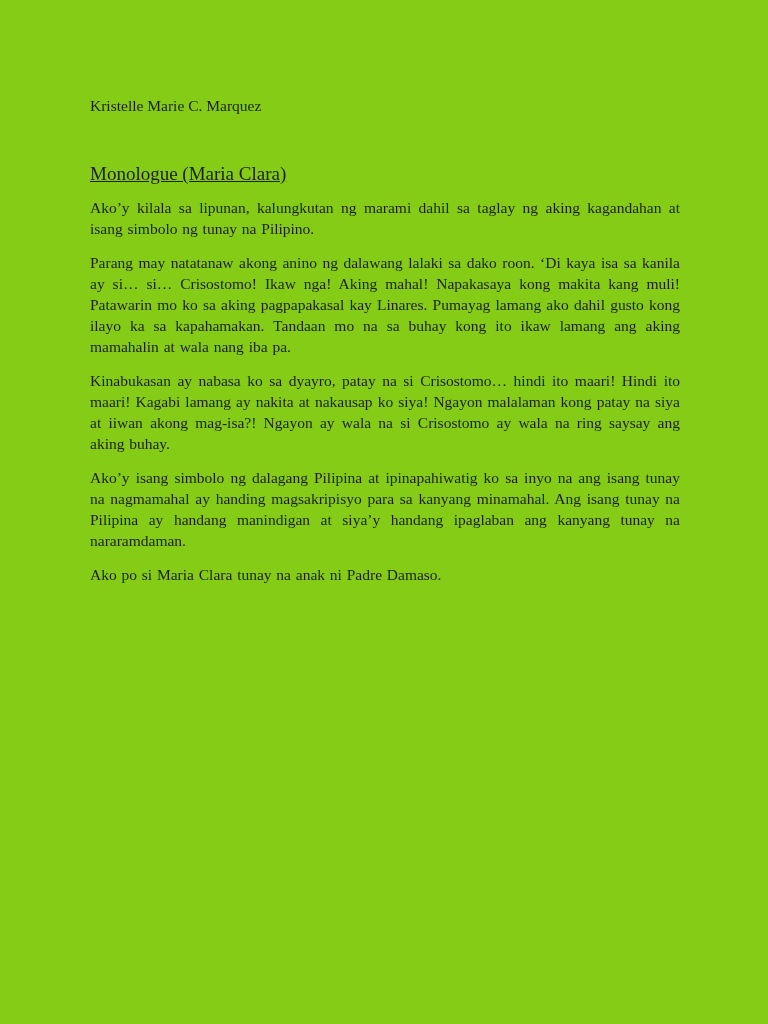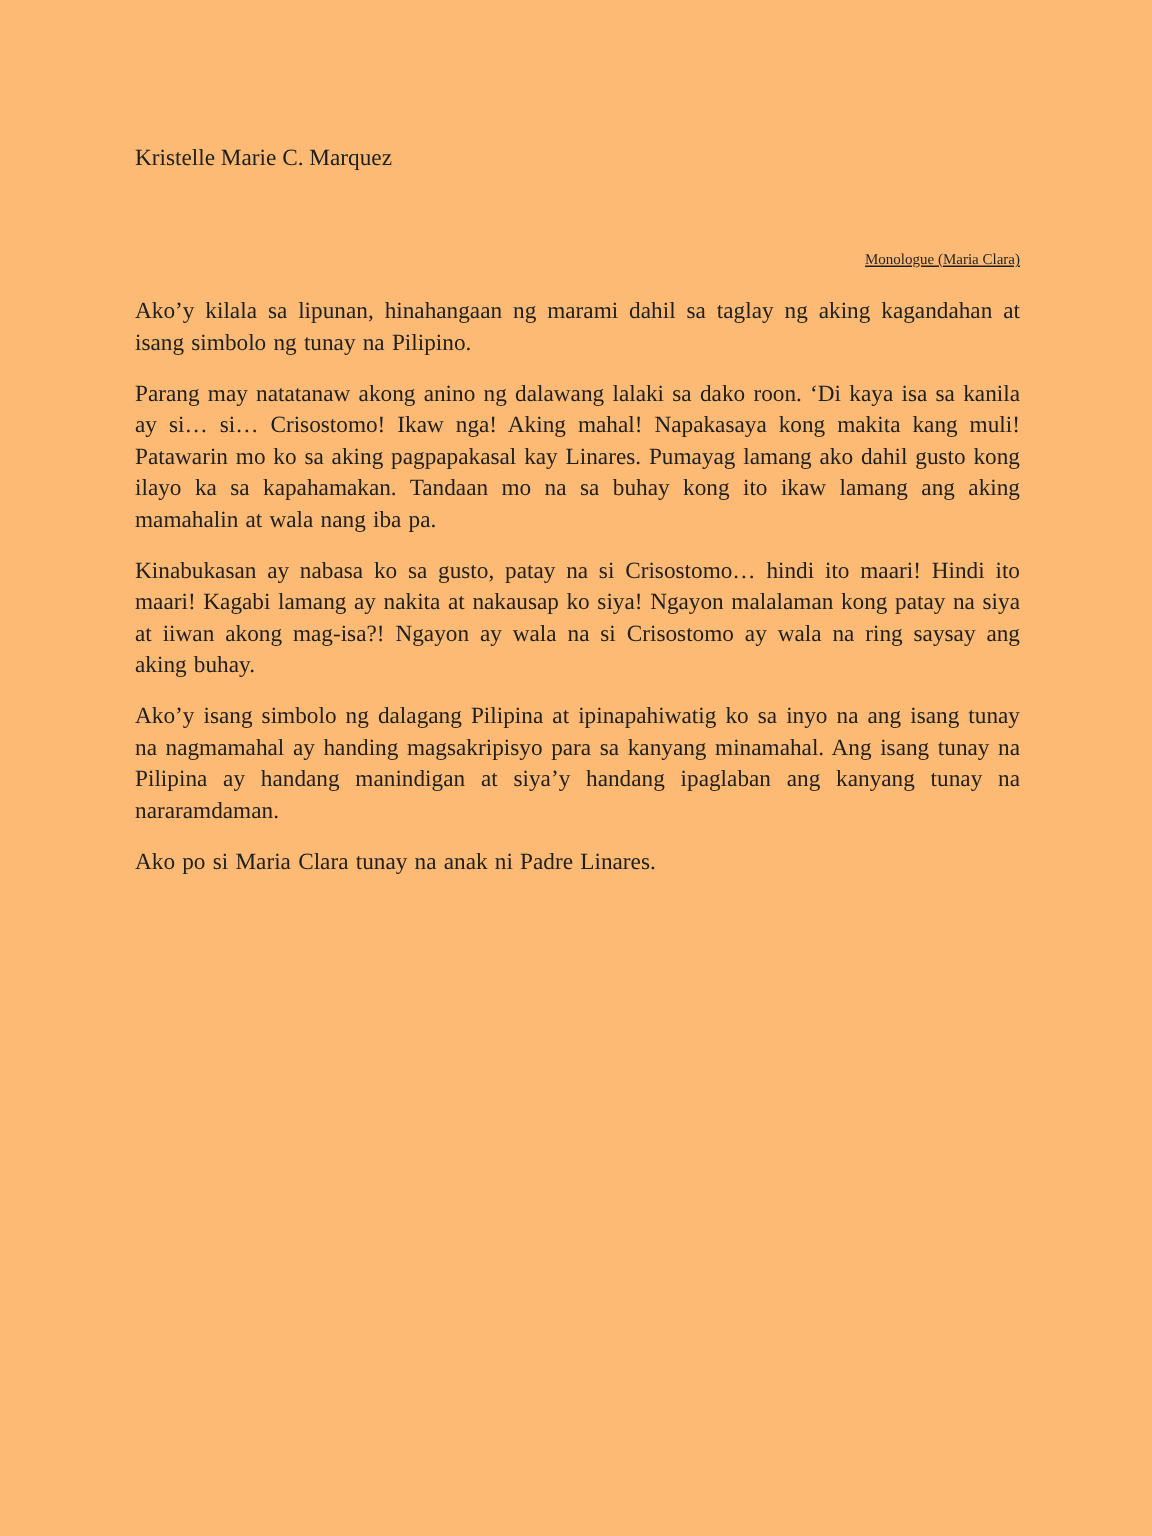--- a/index.html
+++ b/index.html
@@ -4,55 +4,55 @@
 <style>
   html, body {
     margin: 0;
     padding: 0;
     background: #ffffff;
   }
   .page {
     position: relative;
     width: 768px;
     height: 1024px;
-    background: #fdba74;
+    background: #84cc16;
     box-sizing: border-box;
     padding: 95px 88px 0 90px;
     font-family: "Liberation Serif", "DejaVu Serif", serif;
     color: #1f1f1f;
     font-size: 15.5px;
     line-height: 21px;
     overflow: hidden;
   }
   .author {
     text-align: left;
     margin: 0;
   }
   .doc-title {
     margin: 47px 0 13px 0;
-    text-align: right;
+    text-align: left;
     text-decoration: underline;
     font-weight: normal;
-    font-size: 10px;
+    font-size: 19px;
     line-height: 21px;
   }
   .doc-body p {
     margin: 0 0 13px 0;
     text-align: justify;
     word-spacing: 0.06em;
   }
 </style>
 </head>
 <body>
 
 <div class="page">
   <div class="author">Kristelle Marie C. Marquez</div>
 
   <h1 class="doc-title">Monologue (Maria Clara)</h1>
 
   <div class="doc-body">
-    <p>Ako’y kilala sa lipunan, hinahangaan ng marami dahil sa taglay ng aking kagandahan at isang simbolo ng tunay na Pilipino.</p>
+    <p>Ako’y kilala sa lipunan, kalungkutan ng marami dahil sa taglay ng aking kagandahan at isang simbolo ng tunay na Pilipino.</p>
     <p>Parang may natatanaw akong anino ng dalawang lalaki sa dako roon. ‘Di kaya isa sa kanila ay si… si… Crisostomo! Ikaw nga! Aking mahal! Napakasaya kong makita kang muli! Patawarin mo ko sa aking pagpapakasal kay Linares. Pumayag lamang ako dahil gusto kong ilayo ka sa kapahamakan. Tandaan mo na sa buhay kong ito ikaw lamang ang aking mamahalin at wala nang iba pa.</p>
-    <p>Kinabukasan ay nabasa ko sa gusto, patay na si Crisostomo… hindi ito maari! Hindi ito maari! Kagabi lamang ay nakita at nakausap ko siya! Ngayon malalaman kong patay na siya at iiwan akong mag-isa?! Ngayon ay wala na si Crisostomo ay wala na ring saysay ang aking buhay.</p>
+    <p>Kinabukasan ay nabasa ko sa dyayro, patay na si Crisostomo… hindi ito maari! Hindi ito maari! Kagabi lamang ay nakita at nakausap ko siya! Ngayon malalaman kong patay na siya at iiwan akong mag-isa?! Ngayon ay wala na si Crisostomo ay wala na ring saysay ang aking buhay.</p>
     <p>Ako’y isang simbolo ng dalagang Pilipina at ipinapahiwatig ko sa inyo na ang isang tunay na nagmamahal ay handing magsakripisyo para sa kanyang minamahal. Ang isang tunay na Pilipina ay handang manindigan at siya’y handang ipaglaban ang kanyang tunay na nararamdaman.</p>
-    <p>Ako po si Maria Clara tunay na anak ni Padre Linares.</p>
+    <p>Ako po si Maria Clara tunay na anak ni Padre Damaso.</p>
   </div>
 </div>
 
 </body></html>

